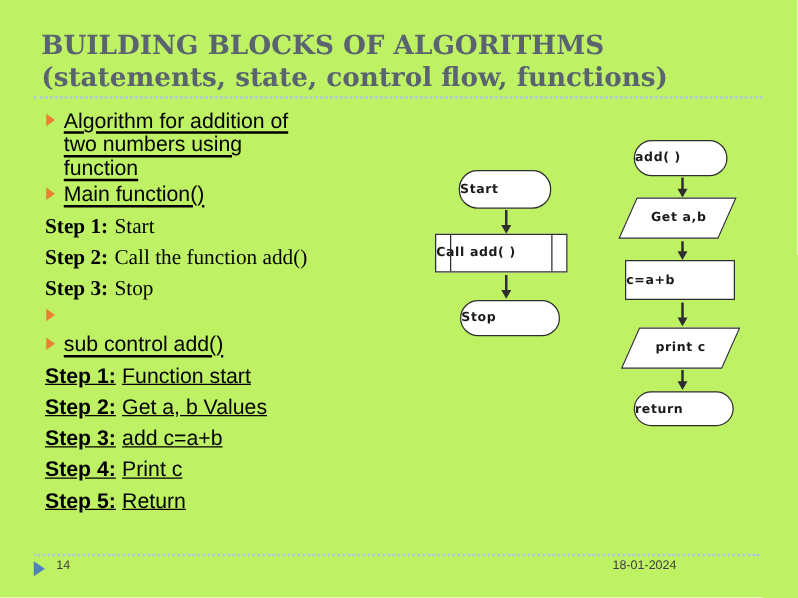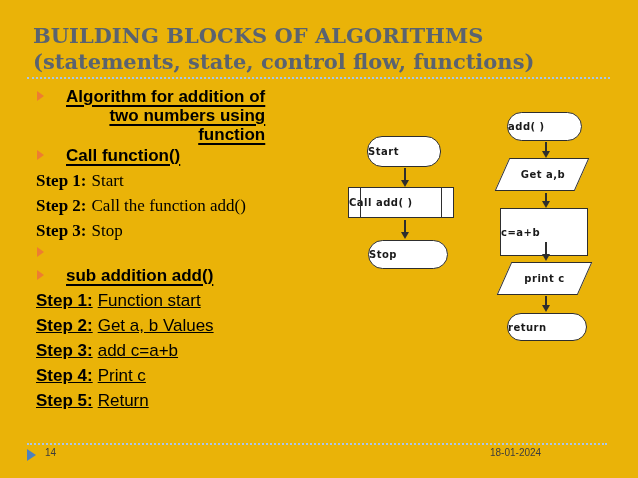--- a/index.html
+++ b/index.html
@@ -1,17 +1,17 @@
 <!DOCTYPE html>
 <html><head>
 <meta charset="utf-8">
 <style>
   html,body{margin:0;padding:0;background:#fff;}
   .slide{
-    position:relative;width:638px;height:478px;background:#eab308;overflow:hidden;
+    position:relative;width:638px;height:478px;background:#bef264;overflow:hidden;
     font-family:"Liberation Sans",sans-serif;color:#000;
   }
 
   
   .title{
     position:absolute;left:33px;top:23px;
     font-family:"DejaVu Serif","Liberation Serif",serif;
     font-weight:bold;font-size:21px;line-height:26px;
     color:#5a6370;letter-spacing:0px;white-space:nowrap;
   }
@@ -22,21 +22,21 @@
   .footer-rule{left:27px;top:443px;width:580px;}
 
   
   .bullet-item{position:absolute;left:36px;}
   .tri{
     position:absolute;left:1px;top:4px;width:0;height:0;
     border-top:5px solid transparent;border-bottom:5px solid transparent;
     border-left:7px solid #ed7d31;
   }
   .bullet-text{
-    margin-left:30px;font-weight:bold;font-size:17px;line-height:19px;text-align:right;
+    margin-left:15px;font-weight:normal;font-size:17px;line-height:19px;
   }
   .bullet-text .u{
     text-decoration:underline;text-decoration-thickness:2px;text-underline-offset:3px;
   }
   .steps{position:absolute;left:36px;font-size:17px;}
   .step{height:25px;line-height:25px;white-space:nowrap;}
   .step .lbl{font-weight:bold;}
   .step .txt{margin-left:5px;}
 
   
@@ -91,21 +91,21 @@
     <div class="bullet-text">
       <div class="u">Algorithm for addition of</div>
       <div class="u">two numbers using</div>
       <div class="u">function</div>
     </div>
   </div>
 
   <div class="bullet-item" style="top:146px;">
     <span class="tri"></span>
     <div class="bullet-text">
-      <div class="u">Call function()</div>
+      <div class="u">Main function()</div>
     </div>
   </div>
 
   <div class="steps" style="top:168px;font-family:Liberation Serif, serif;">
     <div class="step">
       <span class="lbl">Step 1:</span><span class="txt">Start</span>
     </div>
     <div class="step">
       <span class="lbl">Step 2:</span><span class="txt">Call the function add()</span>
     </div>
@@ -114,21 +114,21 @@
     </div>
   </div>
 
   <div class="bullet-item" style="top:243px;height:14px;">
     <span class="tri"></span>
   </div>
 
   <div class="bullet-item" style="top:266px;">
     <span class="tri"></span>
     <div class="bullet-text">
-      <div class="u">sub addition add()</div>
+      <div class="u">sub control add()</div>
     </div>
   </div>
 
   <div class="steps" style="top:288px;text-decoration:underline;">
     <div class="step">
       <span class="lbl">Step 1:</span><span class="txt">Function start</span>
     </div>
     <div class="step">
       <span class="lbl">Step 2:</span><span class="txt">Get a, b Values</span>
     </div>
@@ -166,21 +166,21 @@
     <div class="varrow" style="left:545px;top:142px;height:10px;"></div>
 
     <div>
       <div class="io-border" style="left:502px;top:158px;width:80px;height:33px;"></div>
       <div class="io-label" style="left:495px;top:158px;width:96px;height:33px;">
         <span class="fc-label">Get a,b</span>
       </div>
     </div>
     <div class="varrow" style="left:545px;top:193px;height:9px;"></div>
 
-    <div class="node" style="left:500px;top:208px;width:88px;height:48px;">
+    <div class="node" style="left:500px;top:208px;width:88px;height:32px;">
       <span class="fc-label">c=a+b</span>
     </div>
     <div class="varrow" style="left:545px;top:242px;height:13px;"></div>
 
     <div>
       <div class="io-border" style="left:504px;top:262px;width:81px;height:33px;"></div>
       <div class="io-label" style="left:497px;top:262px;width:95px;height:33px;">
         <span class="fc-label">print c</span>
       </div>
     </div>

